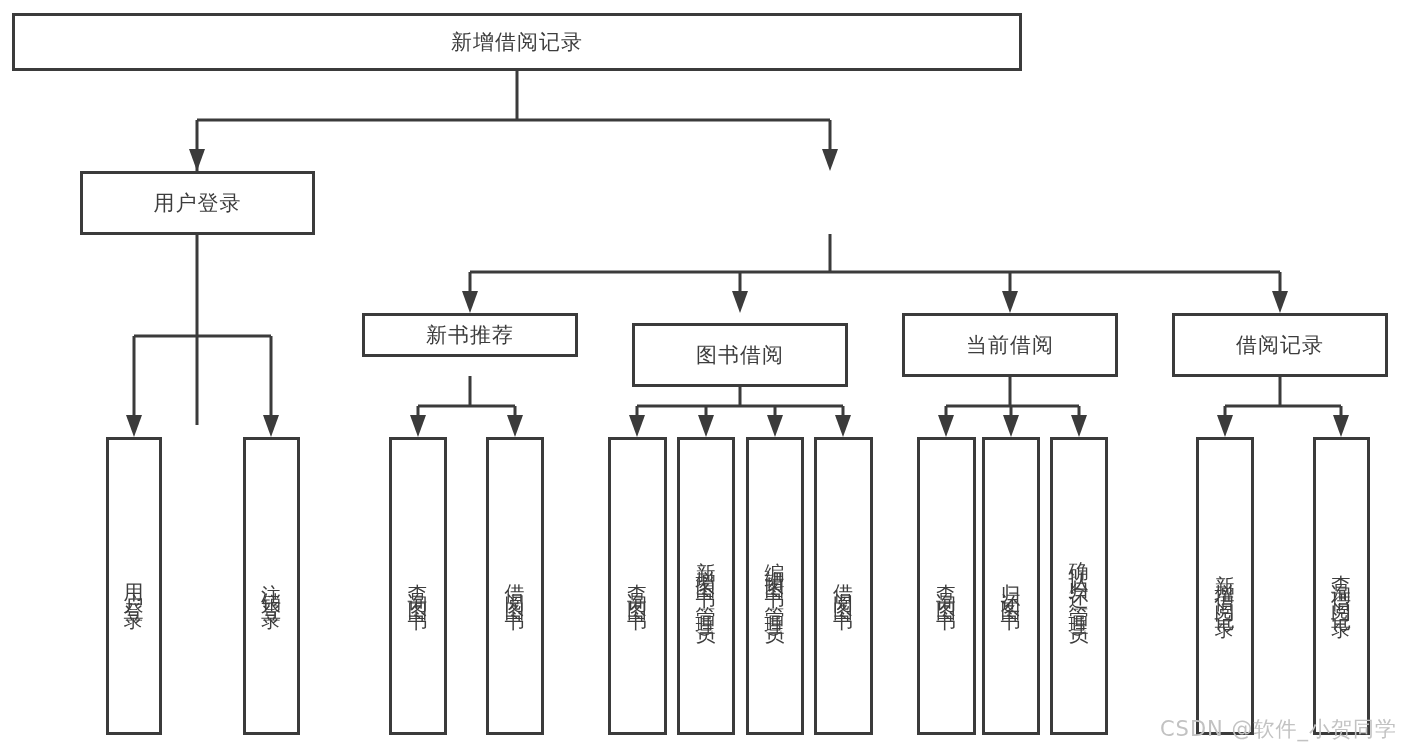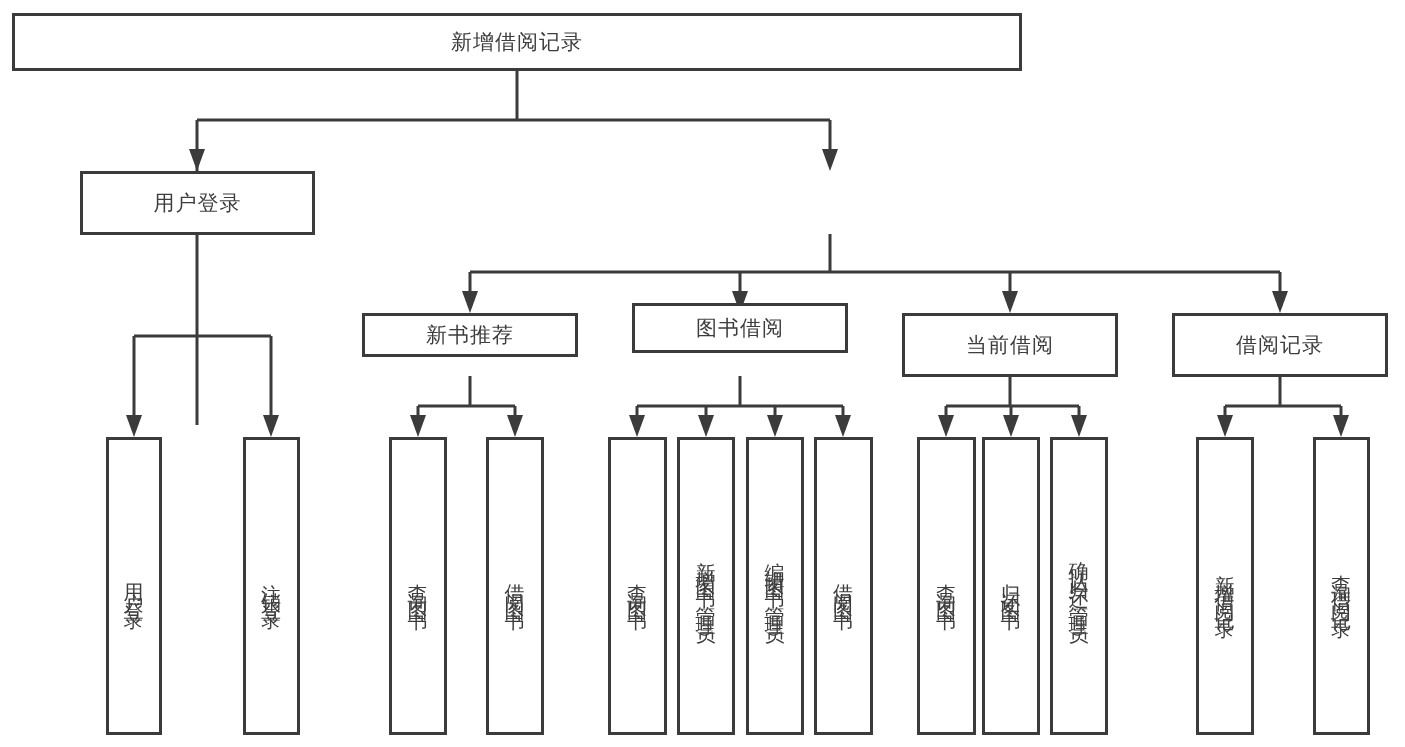--- a/index.html
+++ b/index.html
@@ -80,21 +80,21 @@
     <span>新增借阅记录</span>
   </div>
 
   <div class="node hnode" style="left:80px;top:171px;width:235px;height:64px">
     <span>用户登录</span>
   </div>
 
   <div class="node hnode" style="left:362px;top:313px;width:216px;height:44px">
     <span>新书推荐</span>
   </div>
-  <div class="node hnode" style="left:632px;top:303px;width:216px;height:50px">
+  <div class="node hnode" style="left:632px;top:323px;width:216px;height:64px">
     <span>图书借阅</span>
   </div>
   <div class="node hnode" style="left:1172px;top:313px;width:216px;height:64px">
     <span>借阅记录</span>
   </div>
   <div class="node hnode" style="left:902px;top:313px;width:216px;height:64px">
     <span>当前借阅</span>
   </div>
 
   <div class="node vnode" style="left:106px;top:437px;width:56px;height:298px">
@@ -134,14 +134,15 @@
     <span class="vtext">确认归还（管理员）</span>
   </div>
 
   <div class="node vnode" style="left:1196px;top:437px;width:58px;height:298px">
     <span class="vtext">新增借阅记录</span>
   </div>
   <div class="node vnode" style="left:1313px;top:437px;width:57px;height:298px">
     <span class="vtext">查询借阅记录</span>
   </div>
 
+  <div class="watermark">CSDN @软件_小贺同学</div>
 
 </div>
 
 </body></html>

